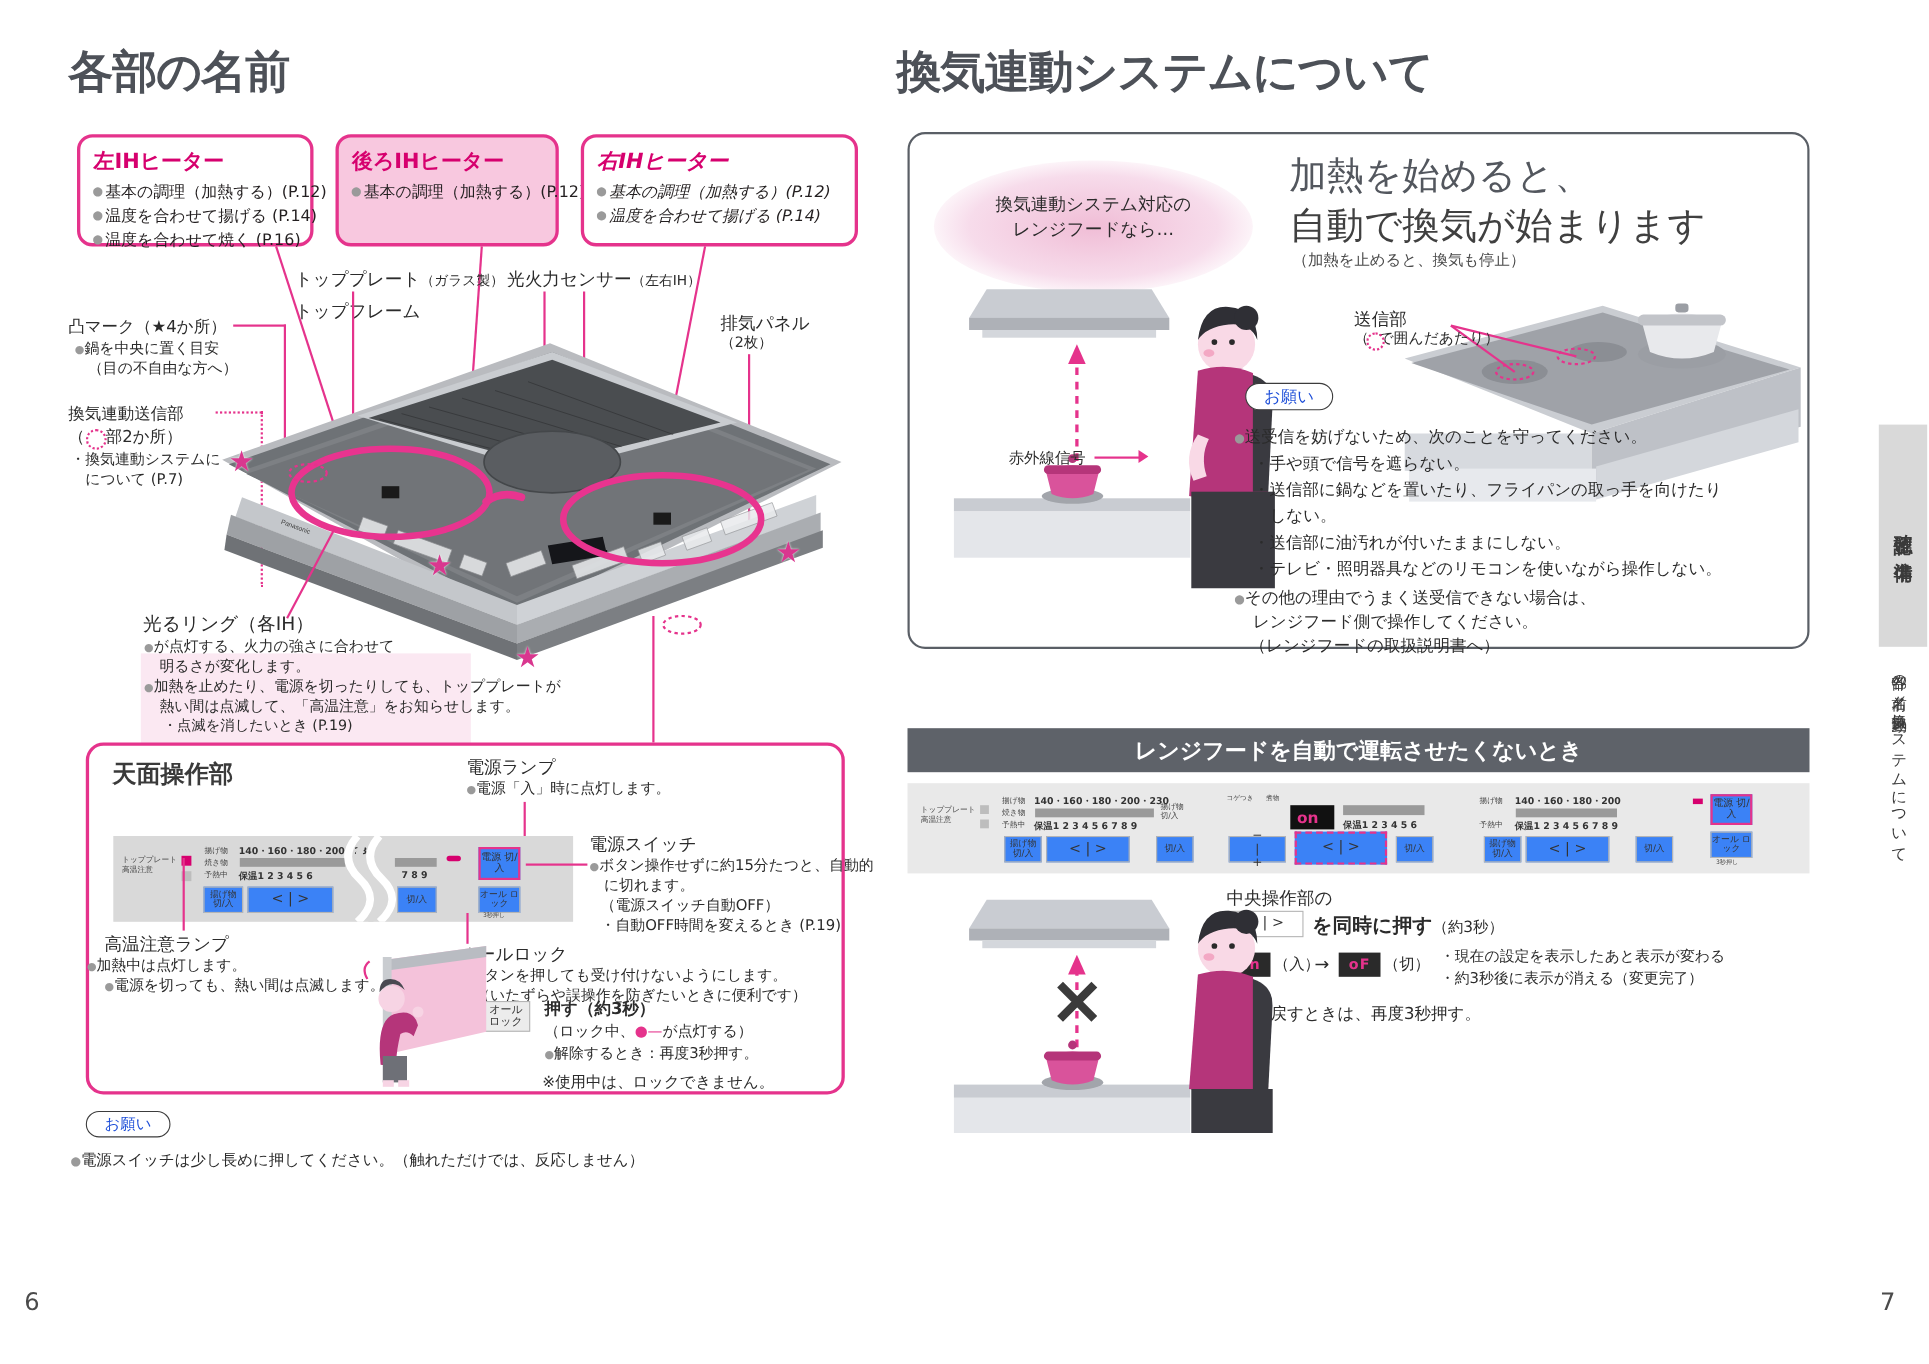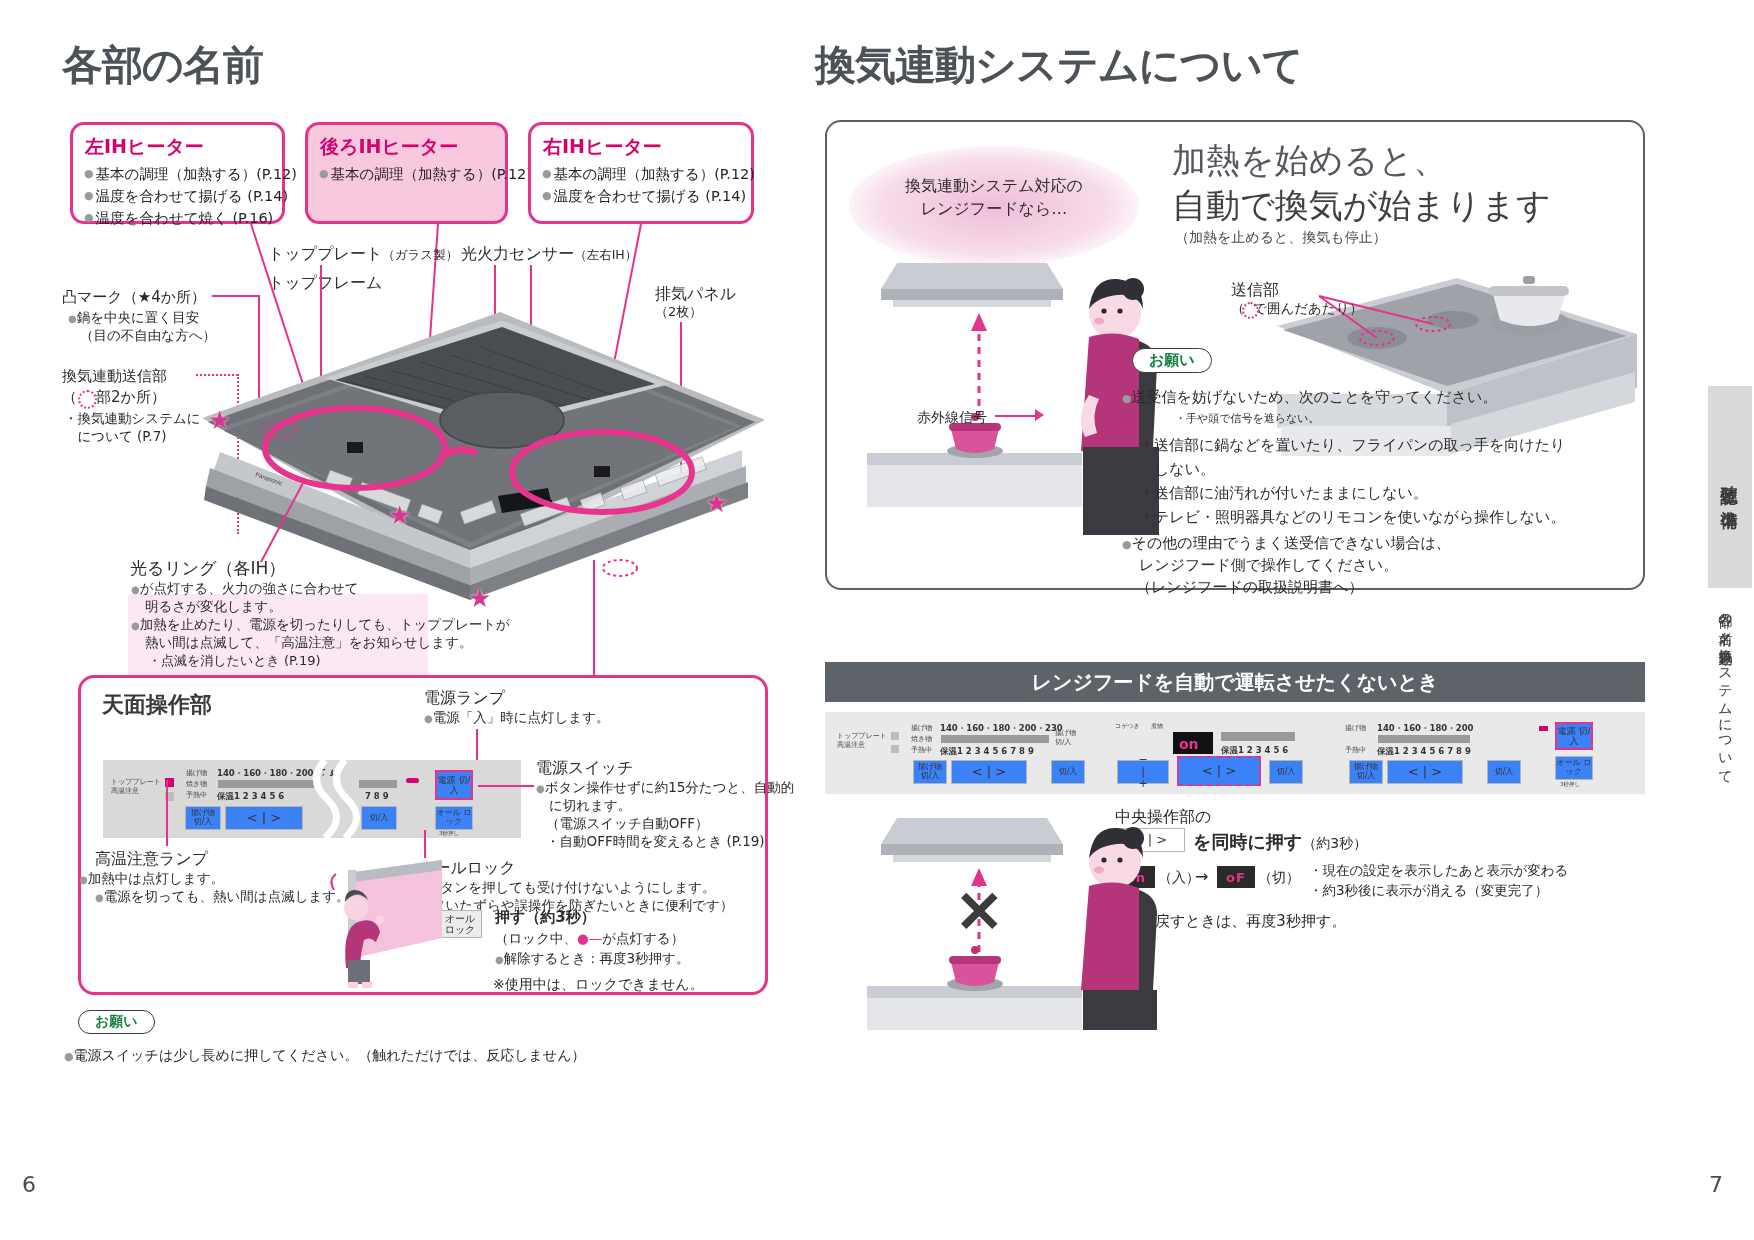--- a/index.html
+++ b/index.html
@@ -81,21 +81,21 @@
   .rbox{
     position:absolute;border:2.5px solid #5a5f66;border-radius:16px;
     box-sizing:border-box;background:#fff;
   }
   .ellipse{
     position:absolute;border-radius:50%;
     background:radial-gradient(ellipse at center,#f0bdd6 0%,#f7dceb 55%,rgba(255,255,255,0) 78%);
   }
   .onegai{
     position:absolute;border:1.6px solid #3c3c3c;border-radius:40px;
-    font-size:15px;padding:2px 16px;background:#fff;color:#15803d;font-weight:bold;
+    font-size:15px;padding:2px 16px;background:#fff;color:#1d4ed8;
   }
   .darkbar{
     position:absolute;background:#5e6269;color:#fff;font-weight:bold;
     font-size:20px;display:flex;align-items:center;justify-content:center;
   }
   .graybox{position:absolute;background:#e9e9e9;}
 
   
   .sidetab{
     position:absolute;background:#d9d9d9;writing-mode:vertical-rl;
@@ -132,21 +132,21 @@
     </ul>
   </div>
 
   <div class="callout filled" style="left:305px;top:122px;width:203px;height:102px;">
     <div class="ch">後ろIHヒーター</div>
     <ul>
       <li>基本の調理（加熱する）(P.12)</li>
     </ul>
   </div>
 
-  <div class="callout" style="left:528px;top:122px;width:226px;height:102px;">
+  <div class="callout" style="left:528px;top:122px;width:252px;height:102px;font-style:italic;">
     <div class="ch">右IHヒーター</div>
     <ul>
       <li>基本の調理（加熱する）(P.12)</li>
       <li>温度を合わせて揚げる (P.14)</li>
     </ul>
   </div>
 
   <div class="lead" style="left:250px;top:224px;width:2px;height:205px;transform:rotate(-18deg);transform-origin:top;"></div>
   <div class="lead" style="left:437px;top:224px;width:2px;height:190px;transform:rotate(4deg);transform-origin:top;"></div>
   <div class="lead" style="left:640px;top:224px;width:2px;height:250px;transform:rotate(11deg);transform-origin:top;"></div>
@@ -410,21 +410,21 @@
     <path d="M120,100 L62,58" fill="none" stroke="#e5338c" stroke-width="2"></path>
     <path d="M176,86 L62,58" fill="none" stroke="#e5338c" stroke-width="2"></path>
   </svg>
 
   <div class="t" style="left:354px;top:279px;font-size:16px;">送信部</div>
   <div class="t" style="left:354px;top:300px;font-size:13.5px;"><span>（  で囲んだあたり）</span></div>
   <div class="dotcircle" style="left:365px;top:302px;width:13px;height:13px;"></div>
 
   <div class="onegai" style="left:255px;top:348px;">お願い</div>
   <div class="t" style="left:245px;top:388px;font-size:15px;"><span style="color:#9a9a9a;font-size:11px;">●</span><span>送受信を妨げないため、次のことを守ってください。</span></div>
-  <div class="t" style="left:262px;top:412px;font-size:11px;margin-left:36px;"><span>・</span><span>手や頭で信号を遮らない。</span></div>
+  <div class="t" style="left:262px;top:412px;font-size:15px;"><span>・</span><span>手や頭で信号を遮らない。</span></div>
   <div class="t" style="left:262px;top:436px;font-size:15px;"><span>・</span><span>送信部に鍋などを置いたり、フライパンの取っ手を向けたり</span></div>
   <div class="t" style="left:277px;top:460px;font-size:15px;">しない。</div>
   <div class="t" style="left:262px;top:484px;font-size:15px;"><span>・</span><span>送信部に油汚れが付いたままにしない。</span></div>
   <div class="t" style="left:262px;top:508px;font-size:15px;"><span>・</span><span>テレビ・照明器具などのリモコンを使いながら操作しない。</span></div>
   <div class="t" style="left:245px;top:534px;font-size:15px;"><span style="color:#9a9a9a;font-size:11px;">●</span><span>その他の理由でうまく送受信できない場合は、</span></div>
   <div class="t" style="left:262px;top:556px;font-size:15px;">レンジフード側で操作してください。</div>
   <div class="t" style="left:259px;top:578px;font-size:15px;">（レンジフードの取扱説明書へ）</div>
 
   <div class="darkbar" style="left:-52px;top:662px;width:820px;height:40px;">レンジフードを自動で運転させたくないとき</div>
 

